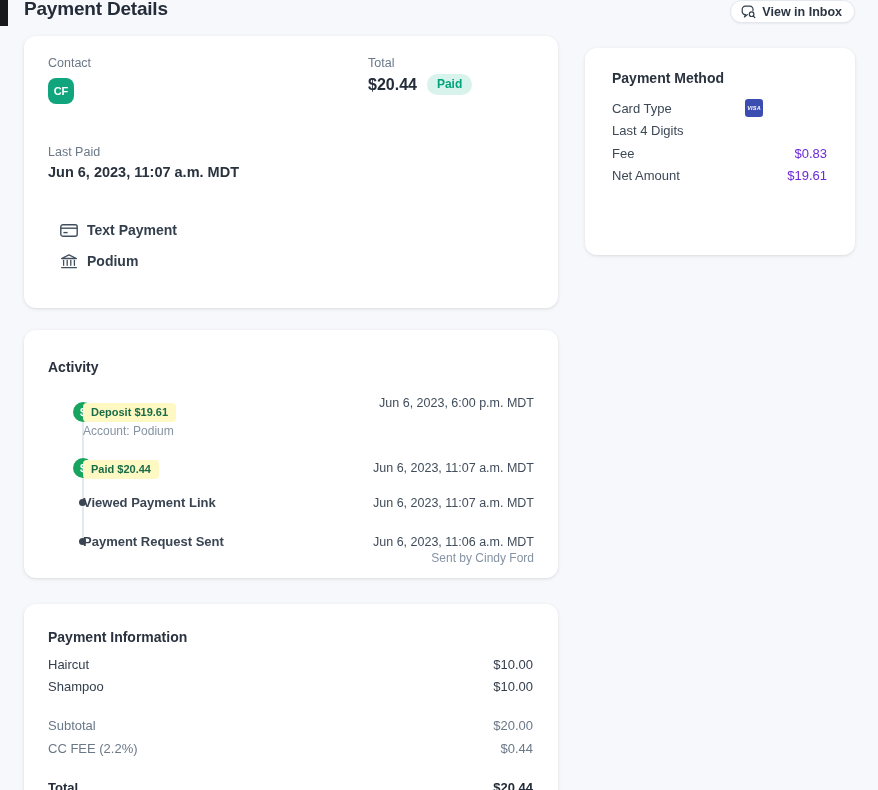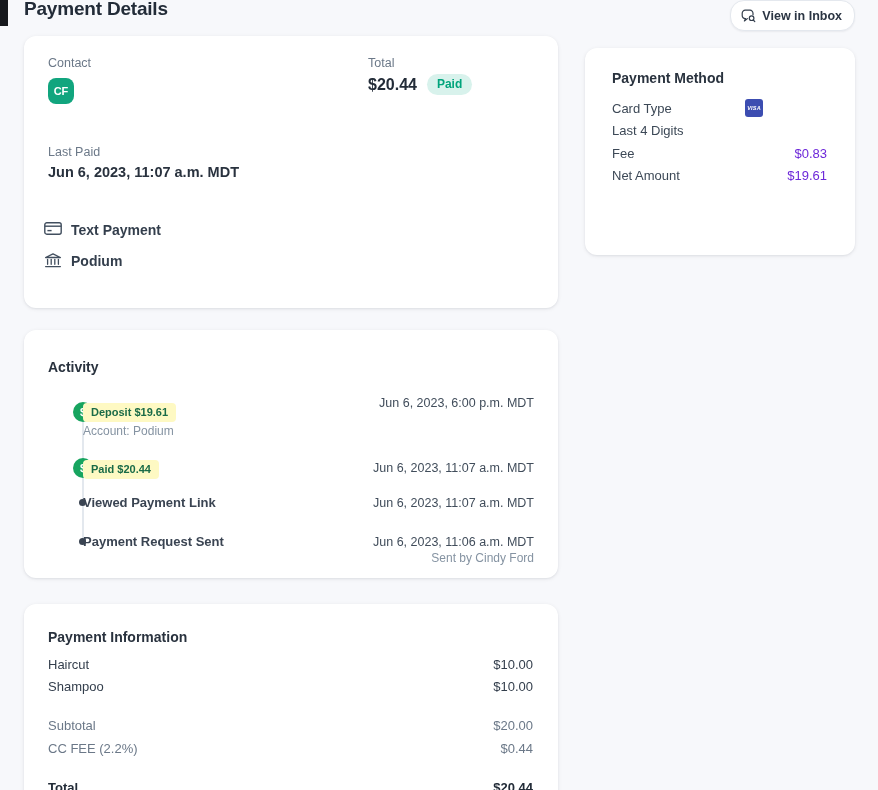--- a/index.html
+++ b/index.html
@@ -10,21 +10,21 @@
     position:relative;
     overflow:hidden;
     color:#29323e;
   }
   .black-fragment { position:absolute; left:0; top:0; width:8px; height:26px; background:#17191d; }
   .page-title {
     position:absolute; left:24px; top:-2px;
     font-size:19px; font-weight:bold; color:#232c38; letter-spacing:-0.2px;
   }
   .view-inbox-btn {
-    position:absolute; right:23px; top:0; height:31px;
+    position:absolute; right:23px; top:0; height:23px;
     display:flex; align-items:center; gap:6px;
     background:#ffffff; border:1px solid #e4e8ee; border-radius:14px;
     padding:0 12px 0 10px; cursor:pointer;
     box-shadow:0 1px 2px rgba(16,24,40,.06);
     font-family:inherit; font-size:12.5px; font-weight:600; color:#2b3543;
   }
   .card {
     position:absolute; background:#ffffff; border-radius:12px;
     box-shadow:0 1px 2px rgba(16,24,40,.05), 0 1px 4px rgba(16,24,40,.08);
   }
@@ -46,21 +46,21 @@
   }
   .total-label { position:absolute; left:344px; top:20px; }
   .total-line  { position:absolute; left:344px; top:38px; display:flex; align-items:center; gap:10px; }
   .total-amount{ font-size:16px; font-weight:bold; color:#232c38; }
   .paid-pill {
     background:#d8f2ec; color:#00a47c; font-size:12px; font-weight:600;
     padding:3px 10px 4px; border-radius:11px;
   }
   .datepaid-label { position:absolute; left:24px; top:109px; }
   .datepaid-value { position:absolute; left:24px; top:128px; font-size:14.5px; font-weight:600; color:#29323e; }
-  .summary-row { position:absolute; left:20px; display:flex; gap:9px;
+  .summary-row { position:absolute; left:36px; display:flex; align-items:center; gap:9px;
                  font-size:14px; font-weight:600; color:#333e4c; }
   .summary-row.method  { top:186px; }
   .summary-row.account { top:217px; }
 
   
   .method-title { position:absolute; left:27px; top:22px; }
   .method-rows  { position:absolute; left:27px; right:28px; top:52px; }
   .method-row   { display:flex; align-items:center; justify-content:space-between;
                   height:16px; margin-bottom:6.6px; font-size:13px; }
   .method-row .lbl { color:#3c4856; }

